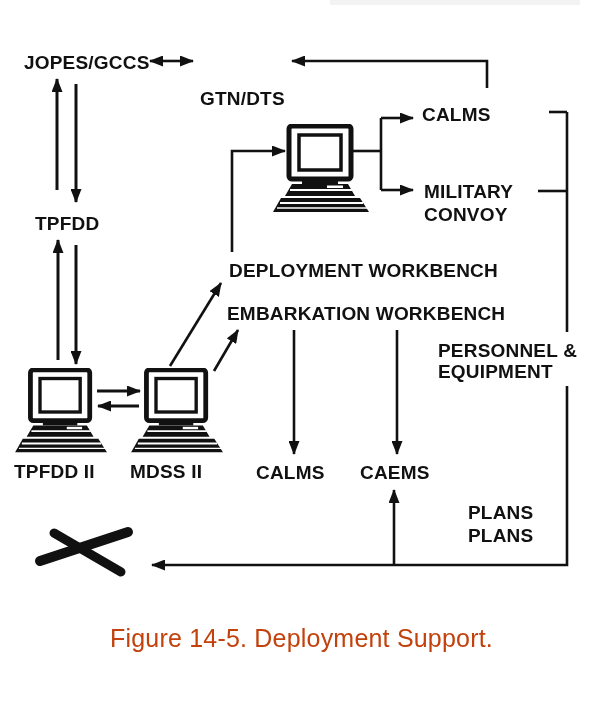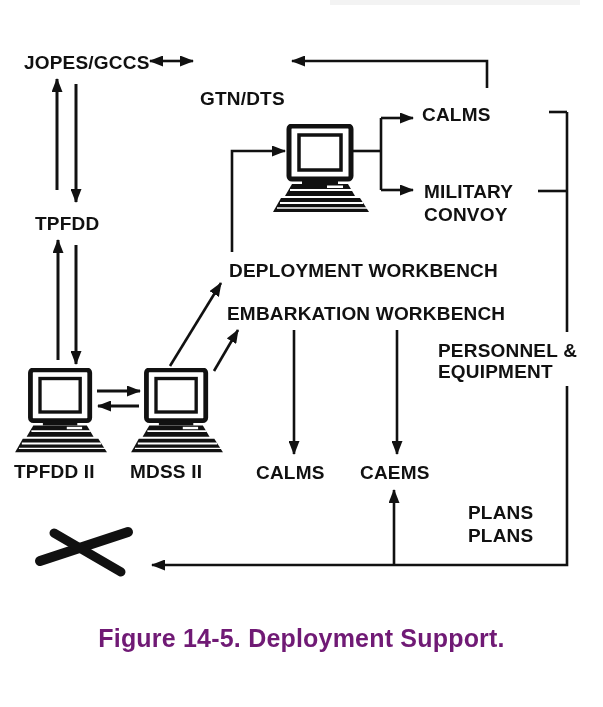--- a/index.html
+++ b/index.html
@@ -22,23 +22,23 @@
     line-height:22px;
     color:#111;
     white-space:nowrap;
     letter-spacing:0.2px;
   }
   .center{text-align:left;}
   .caption{
     position:absolute;
     left:0;right:0;top:624px;
     text-align:center;
-    font-weight:bold;
+    font-weight:normal;
     font-size:25px;
-    color:#701a75;
+    color:#c2410c;
     letter-spacing:0.2px;
   }
 </style>
 </head>
 <body>
 
 <div class="page">
 
   <div class="smudge"></div>
 

